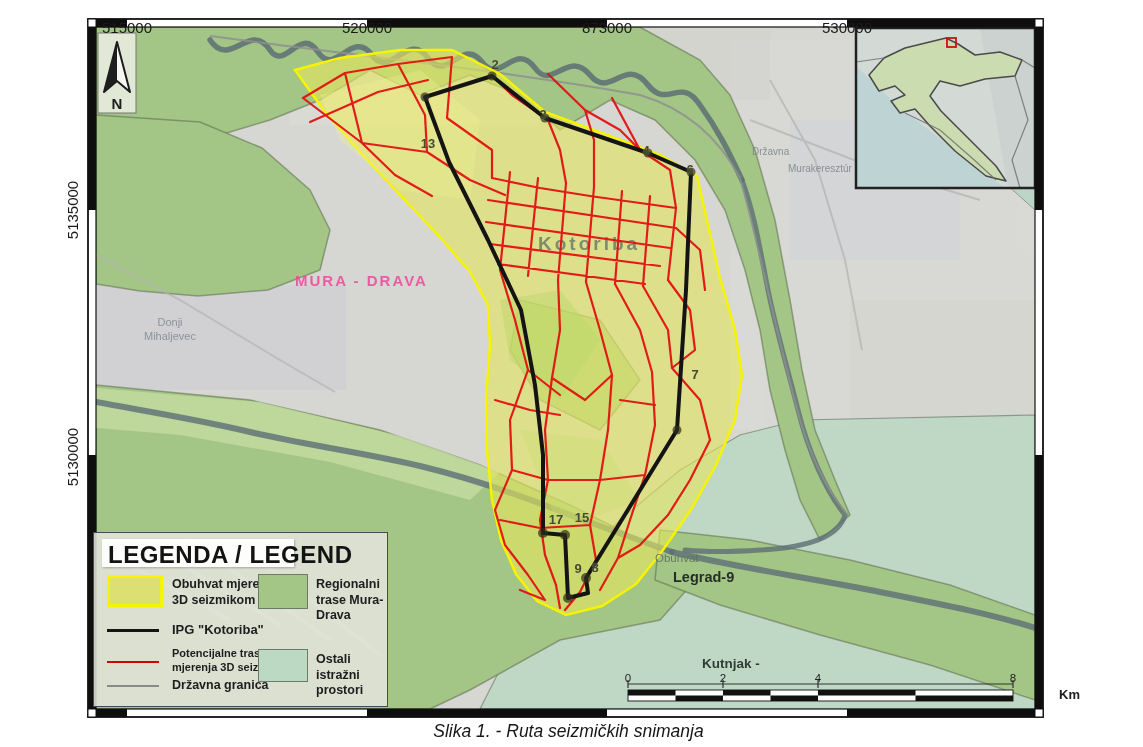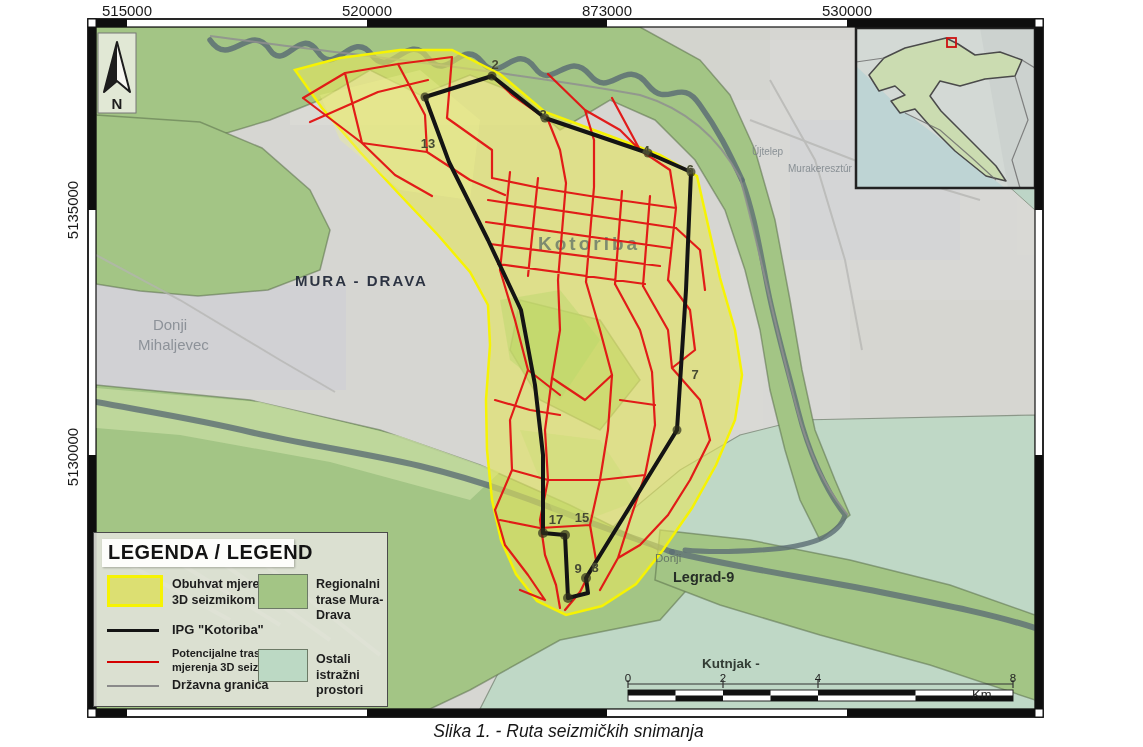--- a/index.html
+++ b/index.html
@@ -1,31 +1,31 @@
 <!DOCTYPE html>
 <html><head>
 <meta charset="utf-8">
 <style>
   html,body{margin:0;padding:0;background:#ffffff;}
   #page{position:relative;width:1143px;height:747px;background:#ffffff;
         font-family:"Liberation Sans",sans-serif;overflow:hidden;}
   .abs{position:absolute;}
   .tick{font-size:15px;color:#1a1a1a;white-space:nowrap;}
-  .xtick{transform:translateX(-50%);top:2px;}
+  .xtick{transform:translateX(-50%);top:19px;}
   .ytick{transform:translate(-50%,-50%) rotate(-90deg);left:72px;}
   .place{white-space:nowrap;}
   .wp{font-size:13px;font-weight:bold;color:#464a33;transform:translate(-50%,-50%);
       white-space:nowrap;text-shadow:0 0 2px rgba(220,220,140,.4);}
   .sctick{font-size:11.5px;color:#222;transform:translateX(-50%);white-space:nowrap;}
   
   #legend{left:93px;top:532px;width:295px;height:175px;
           background:rgba(226,228,220,.88);border:1.5px solid #4a4a4a;box-sizing:border-box;}
   #legend-title-strip{position:absolute;left:8px;top:6px;width:192px;height:28px;background:#fdfdfb;
           box-shadow:1px 1px 2px rgba(0,0,0,.25);}
-  #legend-title{position:absolute;left:14px;top:8px;font-size:20px;font-weight:bold;color:#131313;
+  #legend-title{position:absolute;left:14px;top:8px;font-size:24px;font-weight:bold;color:#131313;
           letter-spacing:.5px;white-space:nowrap;}
   .lg-label{position:absolute;font-weight:bold;color:#1d1d1d;line-height:1.25;}
   .swatch{position:absolute;box-sizing:border-box;}
   .lline{position:absolute;}
   #caption{left:0;top:721px;width:1137px;text-align:center;font-style:italic;
            font-size:17.5px;color:#161616;}
 </style>
 </head>
 <body>
 
@@ -214,44 +214,44 @@
 
   <div class="abs tick xtick" style="left:127px">515000</div>
   <div class="abs tick xtick" style="left:367px">520000</div>
   <div class="abs tick xtick" style="left:607px">873000</div>
   <div class="abs tick xtick" style="left:847px">530000</div>
   <div class="abs tick ytick" style="top:210px">5135000</div>
   <div class="abs tick ytick" style="top:457px">5130000</div>
 
   <div class="abs" style="left:117px;top:95px;transform:translateX(-50%);font-size:15px;font-weight:bold;color:#1d1d1d">N</div>
 
-  <div class="abs place" style="left:295px;top:272px;font-size:15px;font-weight:600;color:#0f172a;letter-spacing:2px;opacity:.85">MURA - DRAVA</div>
-  <div class="abs place" style="left:655px;top:552px;font-size:11.5px;color:#5f6f63;opacity:.9">Donji</div>
+  <div class="abs place" style="left:295px;top:272px;font-size:15px;font-weight:600;color:#ec4899;letter-spacing:2px;opacity:.85">MURA - DRAVA</div>
+  <div class="abs place" style="left:655px;top:552px;font-size:11.5px;color:#5f6f63;opacity:.9">Obuhvat</div>
   <div class="abs place" style="left:673px;top:569px;font-size:14.5px;font-weight:bold;color:#262e27">Legrad-9</div>
   <div class="abs place" style="left:702px;top:656px;font-size:13.5px;font-weight:600;color:#333d35">Kutnjak -</div>
-  <div class="abs" style="left:138px;top:315px;width:64px;font-size:15px;line-height:1.3;color:rgba(105,112,122,.65);text-align:center">Donji Mihaljevec</div>
-  <div class="abs place" style="left:752px;top:146px;font-size:10px;color:rgba(118,126,132,.8)">Újtelep</div>
+  <div class="abs" style="left:138px;top:315px;width:64px;font-size:11px;line-height:1.3;color:rgba(105,112,122,.65);text-align:center">Donji Mihaljevec</div>
+  <div class="abs place" style="left:752px;top:146px;font-size:10px;color:rgba(118,126,132,.8)">Državna</div>
   <div class="abs place" style="left:788px;top:163px;font-size:10px;color:rgba(118,126,132,.8)">Murakeresztúr</div>
 
   <div class="abs wp" style="left:495px;top:64px">2</div>
   <div class="abs wp" style="left:543px;top:114px">3</div>
   <div class="abs wp" style="left:646px;top:150px">4</div>
   <div class="abs wp" style="left:690px;top:169px">6</div>
   <div class="abs wp" style="left:428px;top:143px">13</div>
   <div class="abs wp" style="left:695px;top:374px">7</div>
   <div class="abs wp" style="left:556px;top:519px">17</div>
   <div class="abs wp" style="left:582px;top:517px">15</div>
   <div class="abs wp" style="left:578px;top:568px">9</div>
   <div class="abs wp" style="left:595px;top:567px">8</div>
 
   <div class="abs sctick" style="left:628px;top:672px">0</div>
   <div class="abs sctick" style="left:723px;top:672px">2</div>
   <div class="abs sctick" style="left:818px;top:672px">4</div>
   <div class="abs sctick" style="left:1013px;top:672px">8</div>
-  <div class="abs" style="left:972px;top:687px;font-size:13px;font-weight:normal;color:#1d1d1d">Km</div>
+  <div class="abs" style="left:1059px;top:687px;font-size:13px;font-weight:bold;color:#1d1d1d">Km</div>
 
   <div id="legend" class="abs">
     <div id="legend-title-strip"></div>
     <div id="legend-title">LEGENDA / LEGEND</div>
 
     <div class="swatch" style="left:13px;top:42px;width:56px;height:32px;background:#dcdf72;border:3px solid #f6f303"></div>
     <div class="lg-label" style="left:78px;top:44px;width:112px;font-size:12.5px">Obuhvat mjerenja 3D seizmikom</div>
 
     <div class="lline" style="left:13px;top:96px;width:52px;height:0;border-top:3px solid #141414"></div>
     <div class="lg-label" style="left:78px;top:89px;width:130px;font-size:13px">IPG "Kotoriba"</div>

